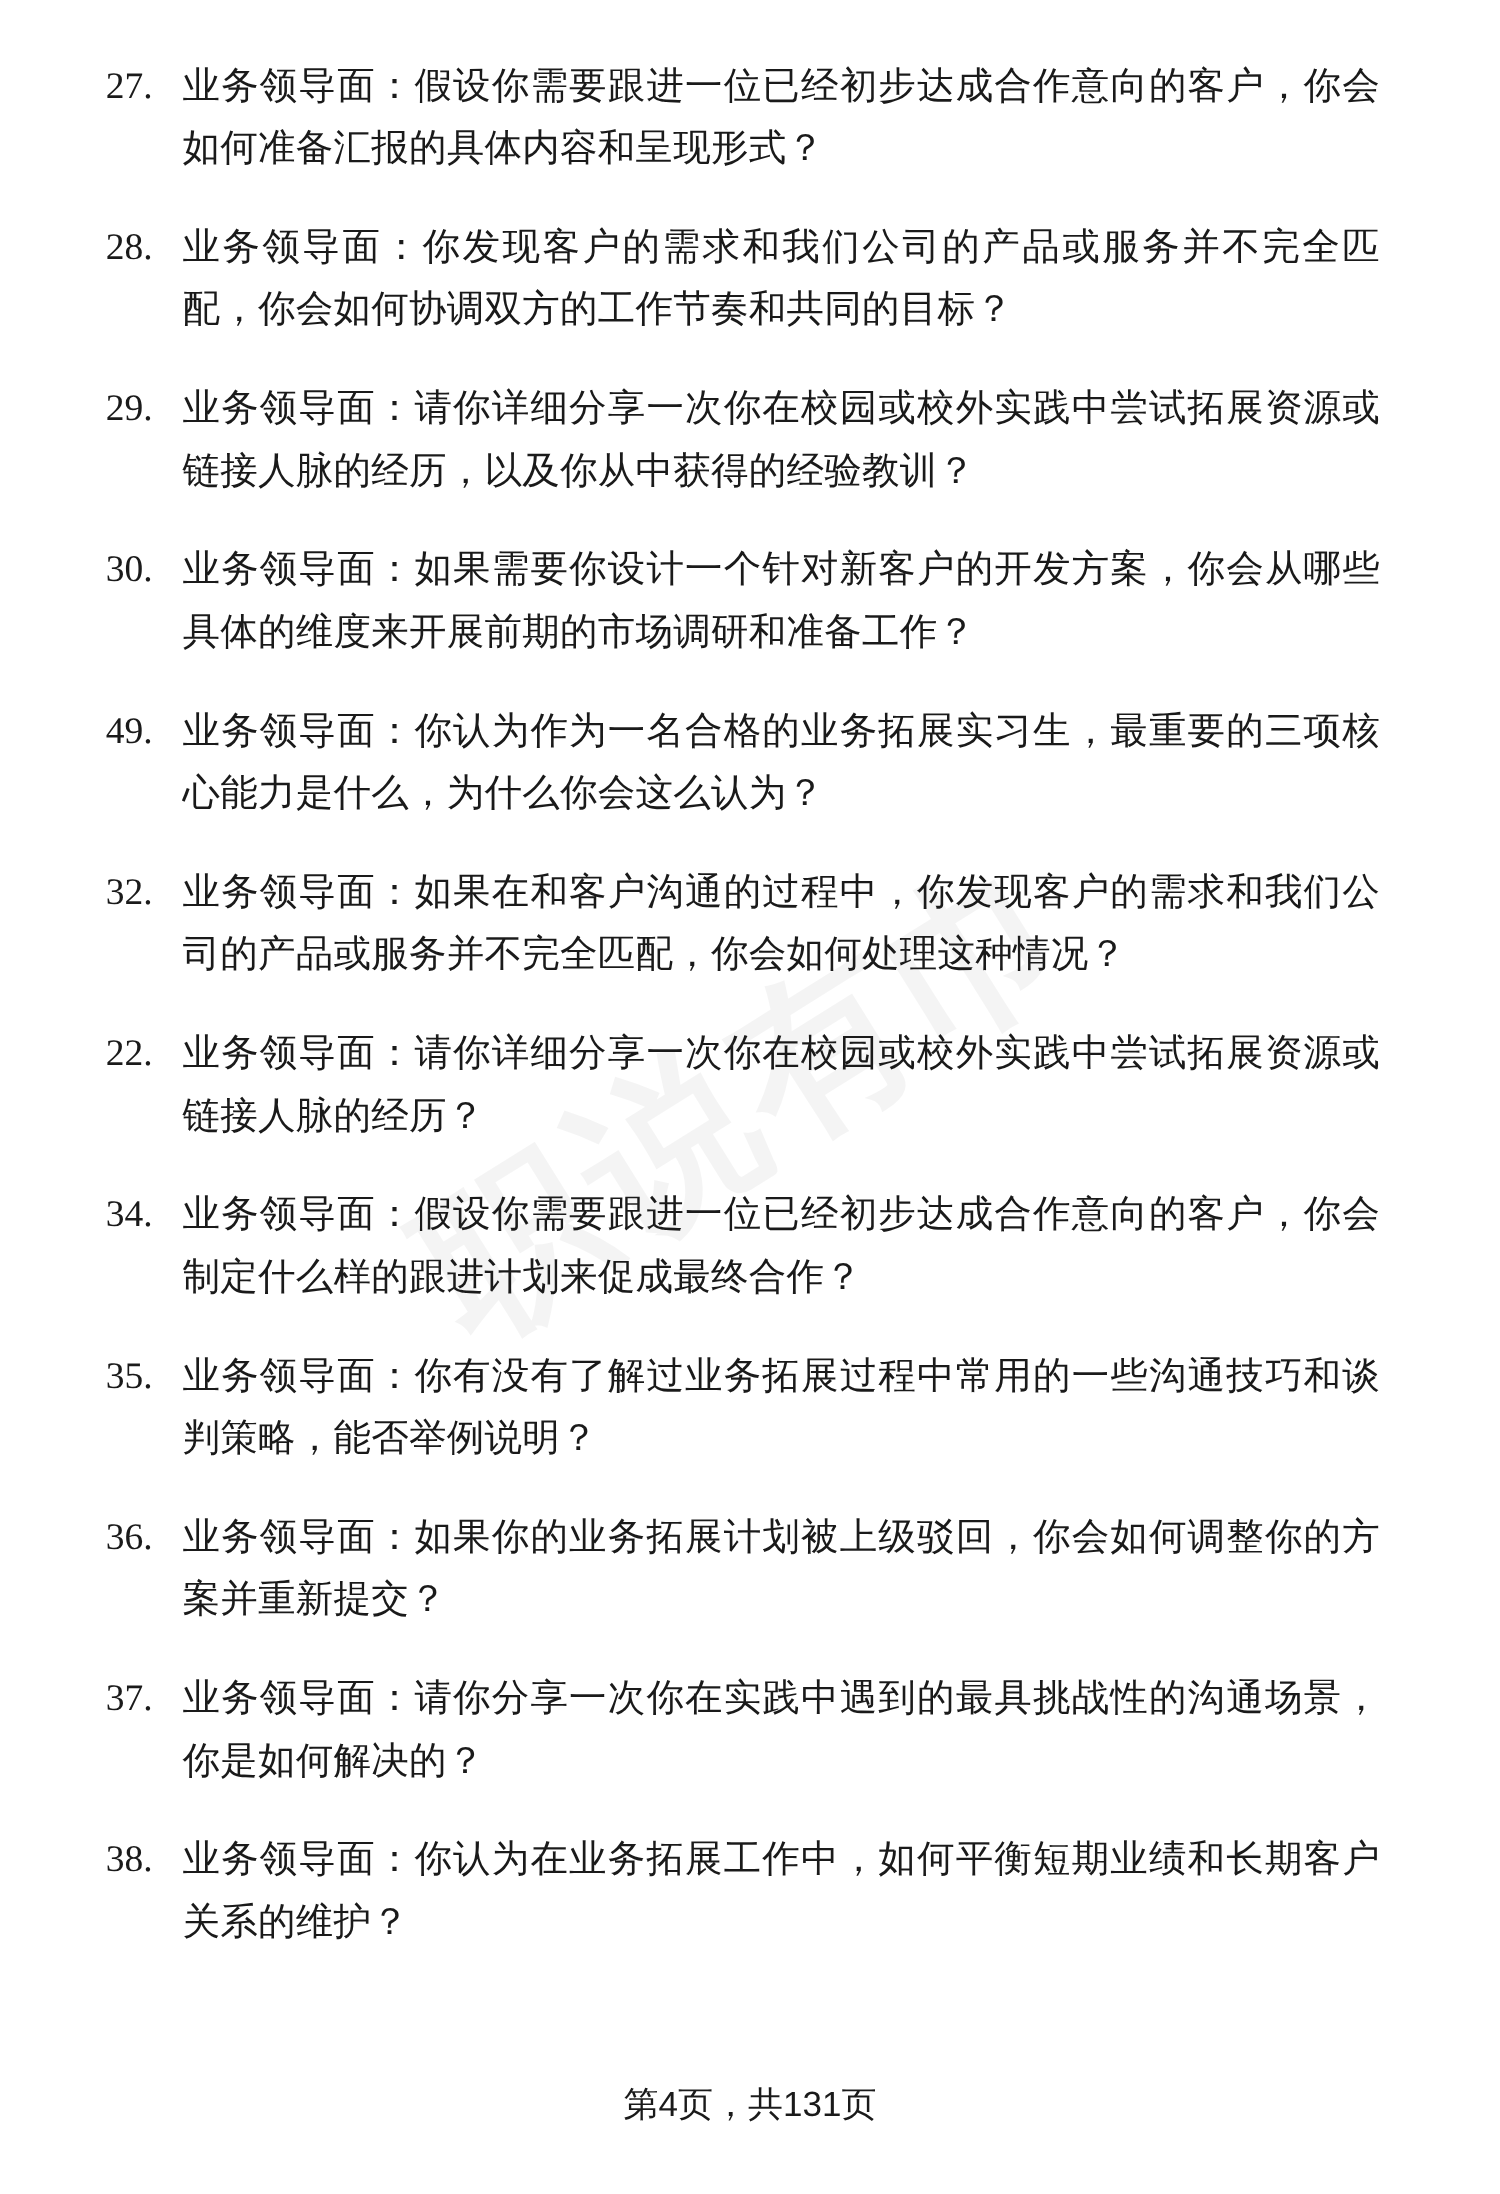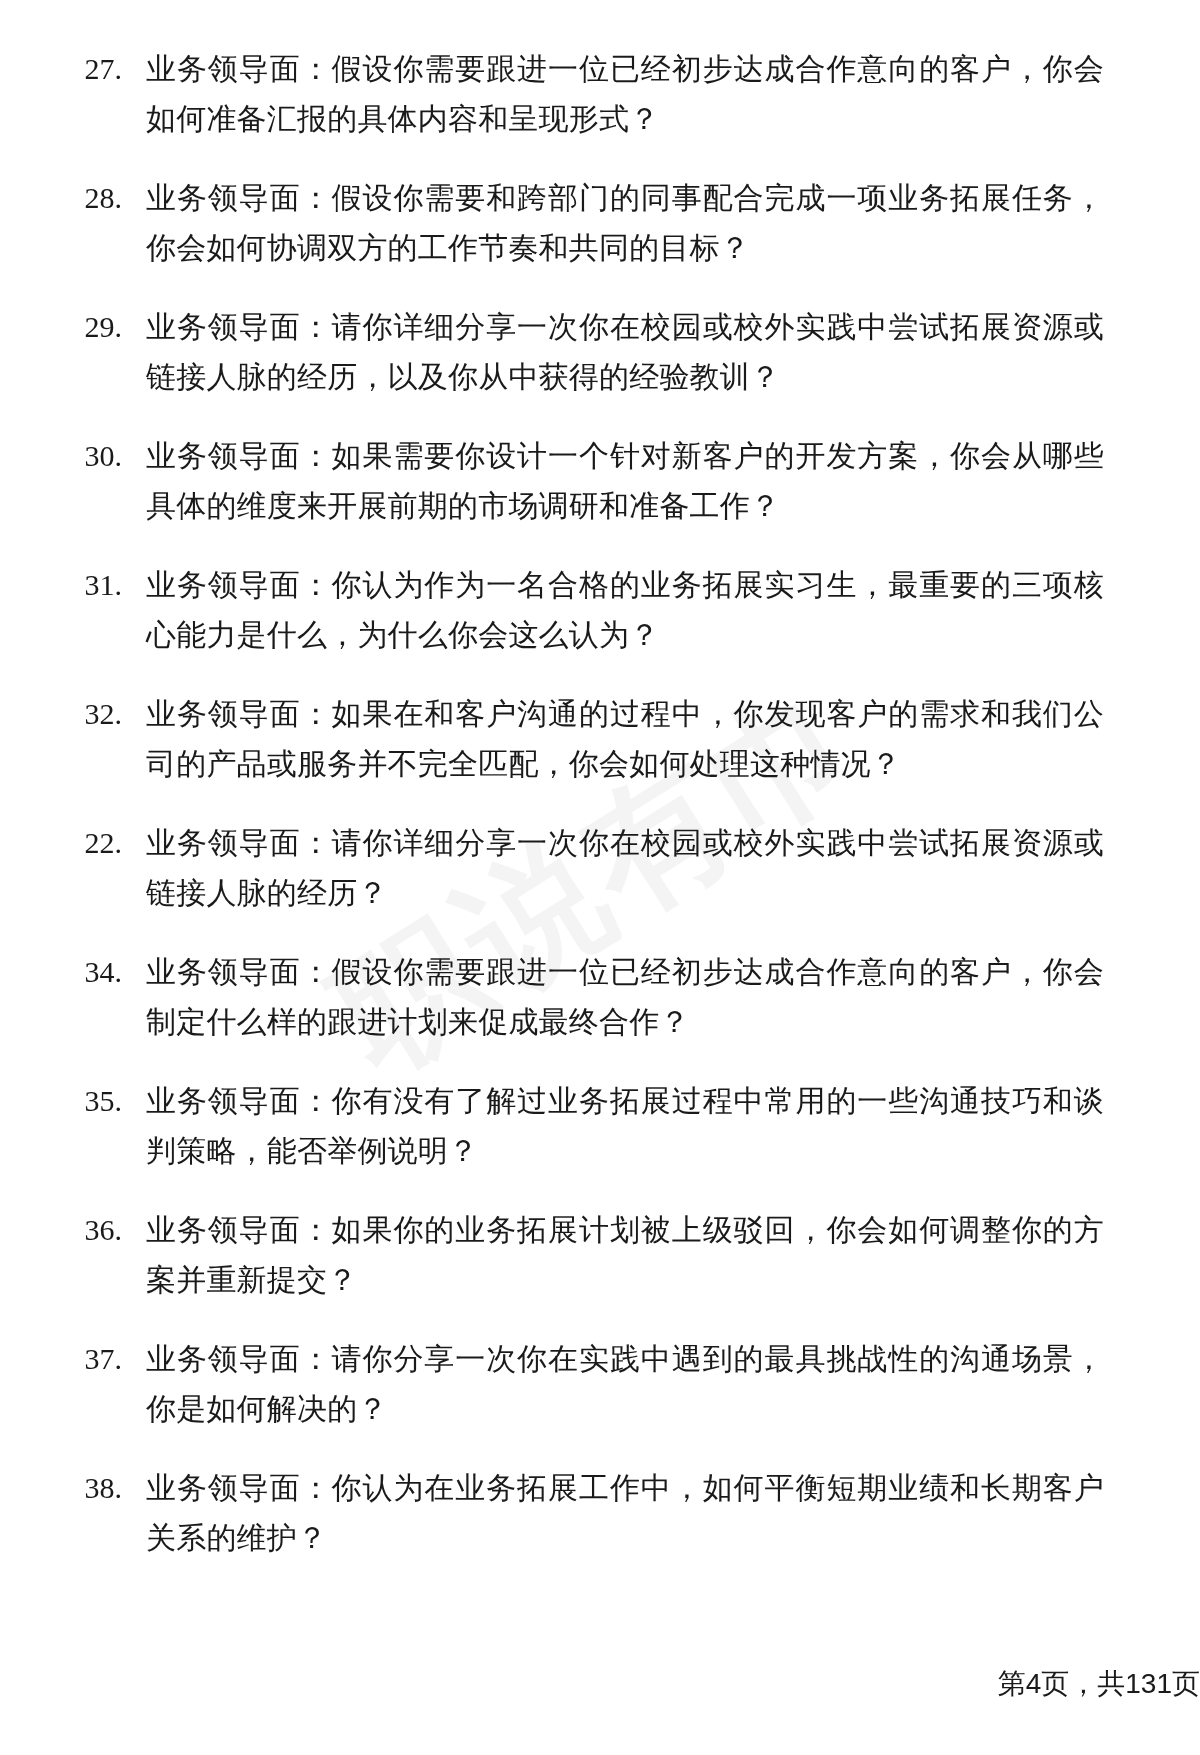--- a/index.html
+++ b/index.html
@@ -72,21 +72,21 @@
     text-align: justify;
     text-justify: inter-ideograph;
     color: #1a1a1a;
     letter-spacing: 0.2px;
   }
   .footer {
     position: absolute;
     left: 0;
     right: 0;
     bottom: 52px;
-    text-align: right;
+    text-align: center;
     font-size: 28px;
     color: #1a1a1a;
     z-index: 10;
   }
 </style>
 </head>
 <body>
 
 <div class="page">
 
@@ -94,32 +94,32 @@
     <span>职说有巾</span>
   </div>
 
   <ol class="qa-list">
     <li class="qa-item">
       <div class="qa-num">27.</div>
       <div class="qa-text">业务领导面：假设你需要跟进一位已经初步达成合作意向的客户，你会如何准备汇报的具体内容和呈现形式？</div>
     </li>
     <li class="qa-item">
       <div class="qa-num">28.</div>
-      <div class="qa-text">业务领导面：假设你需要和跨部门的同事配合完成一项业务拓展任务，你会如何协调双方的工作节奏和共同的目标？</div>
+      <div class="qa-text">业务领导面：你发现客户的需求和我们公司的产品或服务并不完全匹配，你会如何协调双方的工作节奏和共同的目标？</div>
     </li>
     <li class="qa-item">
       <div class="qa-num">29.</div>
       <div class="qa-text">业务领导面：请你详细分享一次你在校园或校外实践中尝试拓展资源或链接人脉的经历，以及你从中获得的经验教训？</div>
     </li>
     <li class="qa-item">
       <div class="qa-num">30.</div>
       <div class="qa-text">业务领导面：如果需要你设计一个针对新客户的开发方案，你会从哪些具体的维度来开展前期的市场调研和准备工作？</div>
     </li>
     <li class="qa-item">
-      <div class="qa-num">31.</div>
+      <div class="qa-num">49.</div>
       <div class="qa-text">业务领导面：你认为作为一名合格的业务拓展实习生，最重要的三项核心能力是什么，为什么你会这么认为？</div>
     </li>
     <li class="qa-item">
       <div class="qa-num">32.</div>
       <div class="qa-text">业务领导面：如果在和客户沟通的过程中，你发现客户的需求和我们公司的产品或服务并不完全匹配，你会如何处理这种情况？</div>
     </li>
     <li class="qa-item">
       <div class="qa-num">22.</div>
       <div class="qa-text">业务领导面：请你详细分享一次你在校园或校外实践中尝试拓展资源或链接人脉的经历？</div>
     </li>

